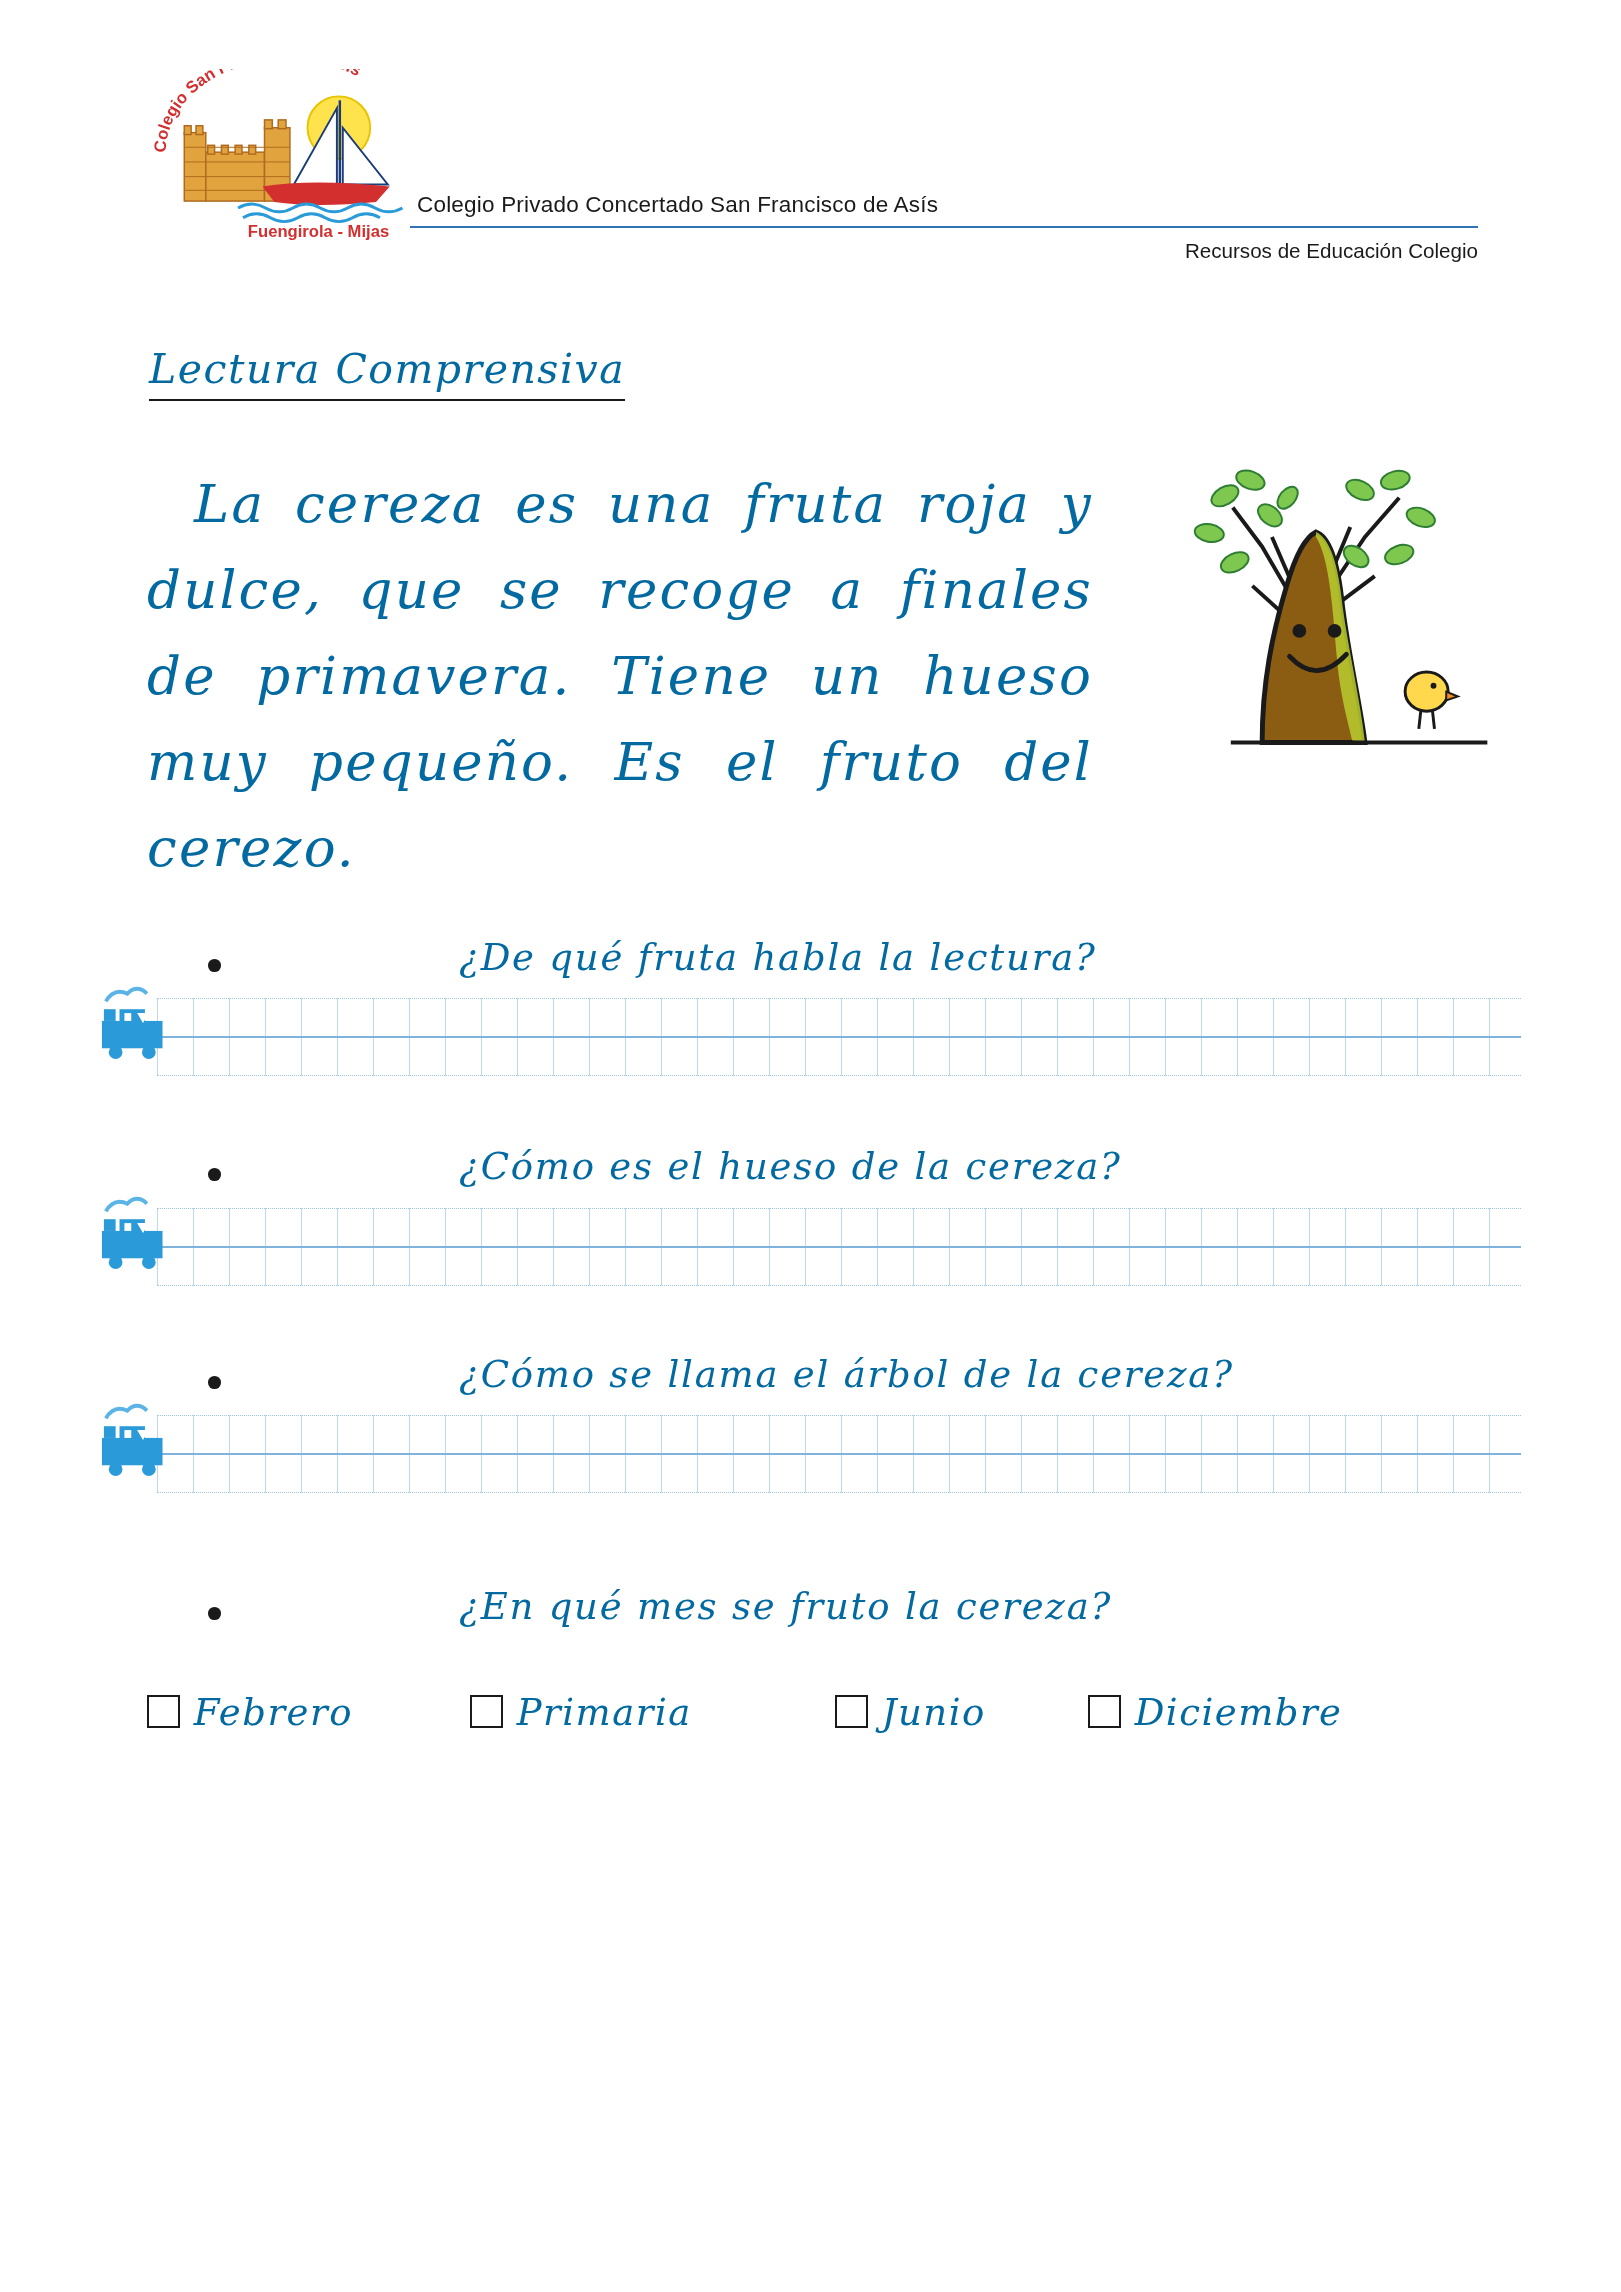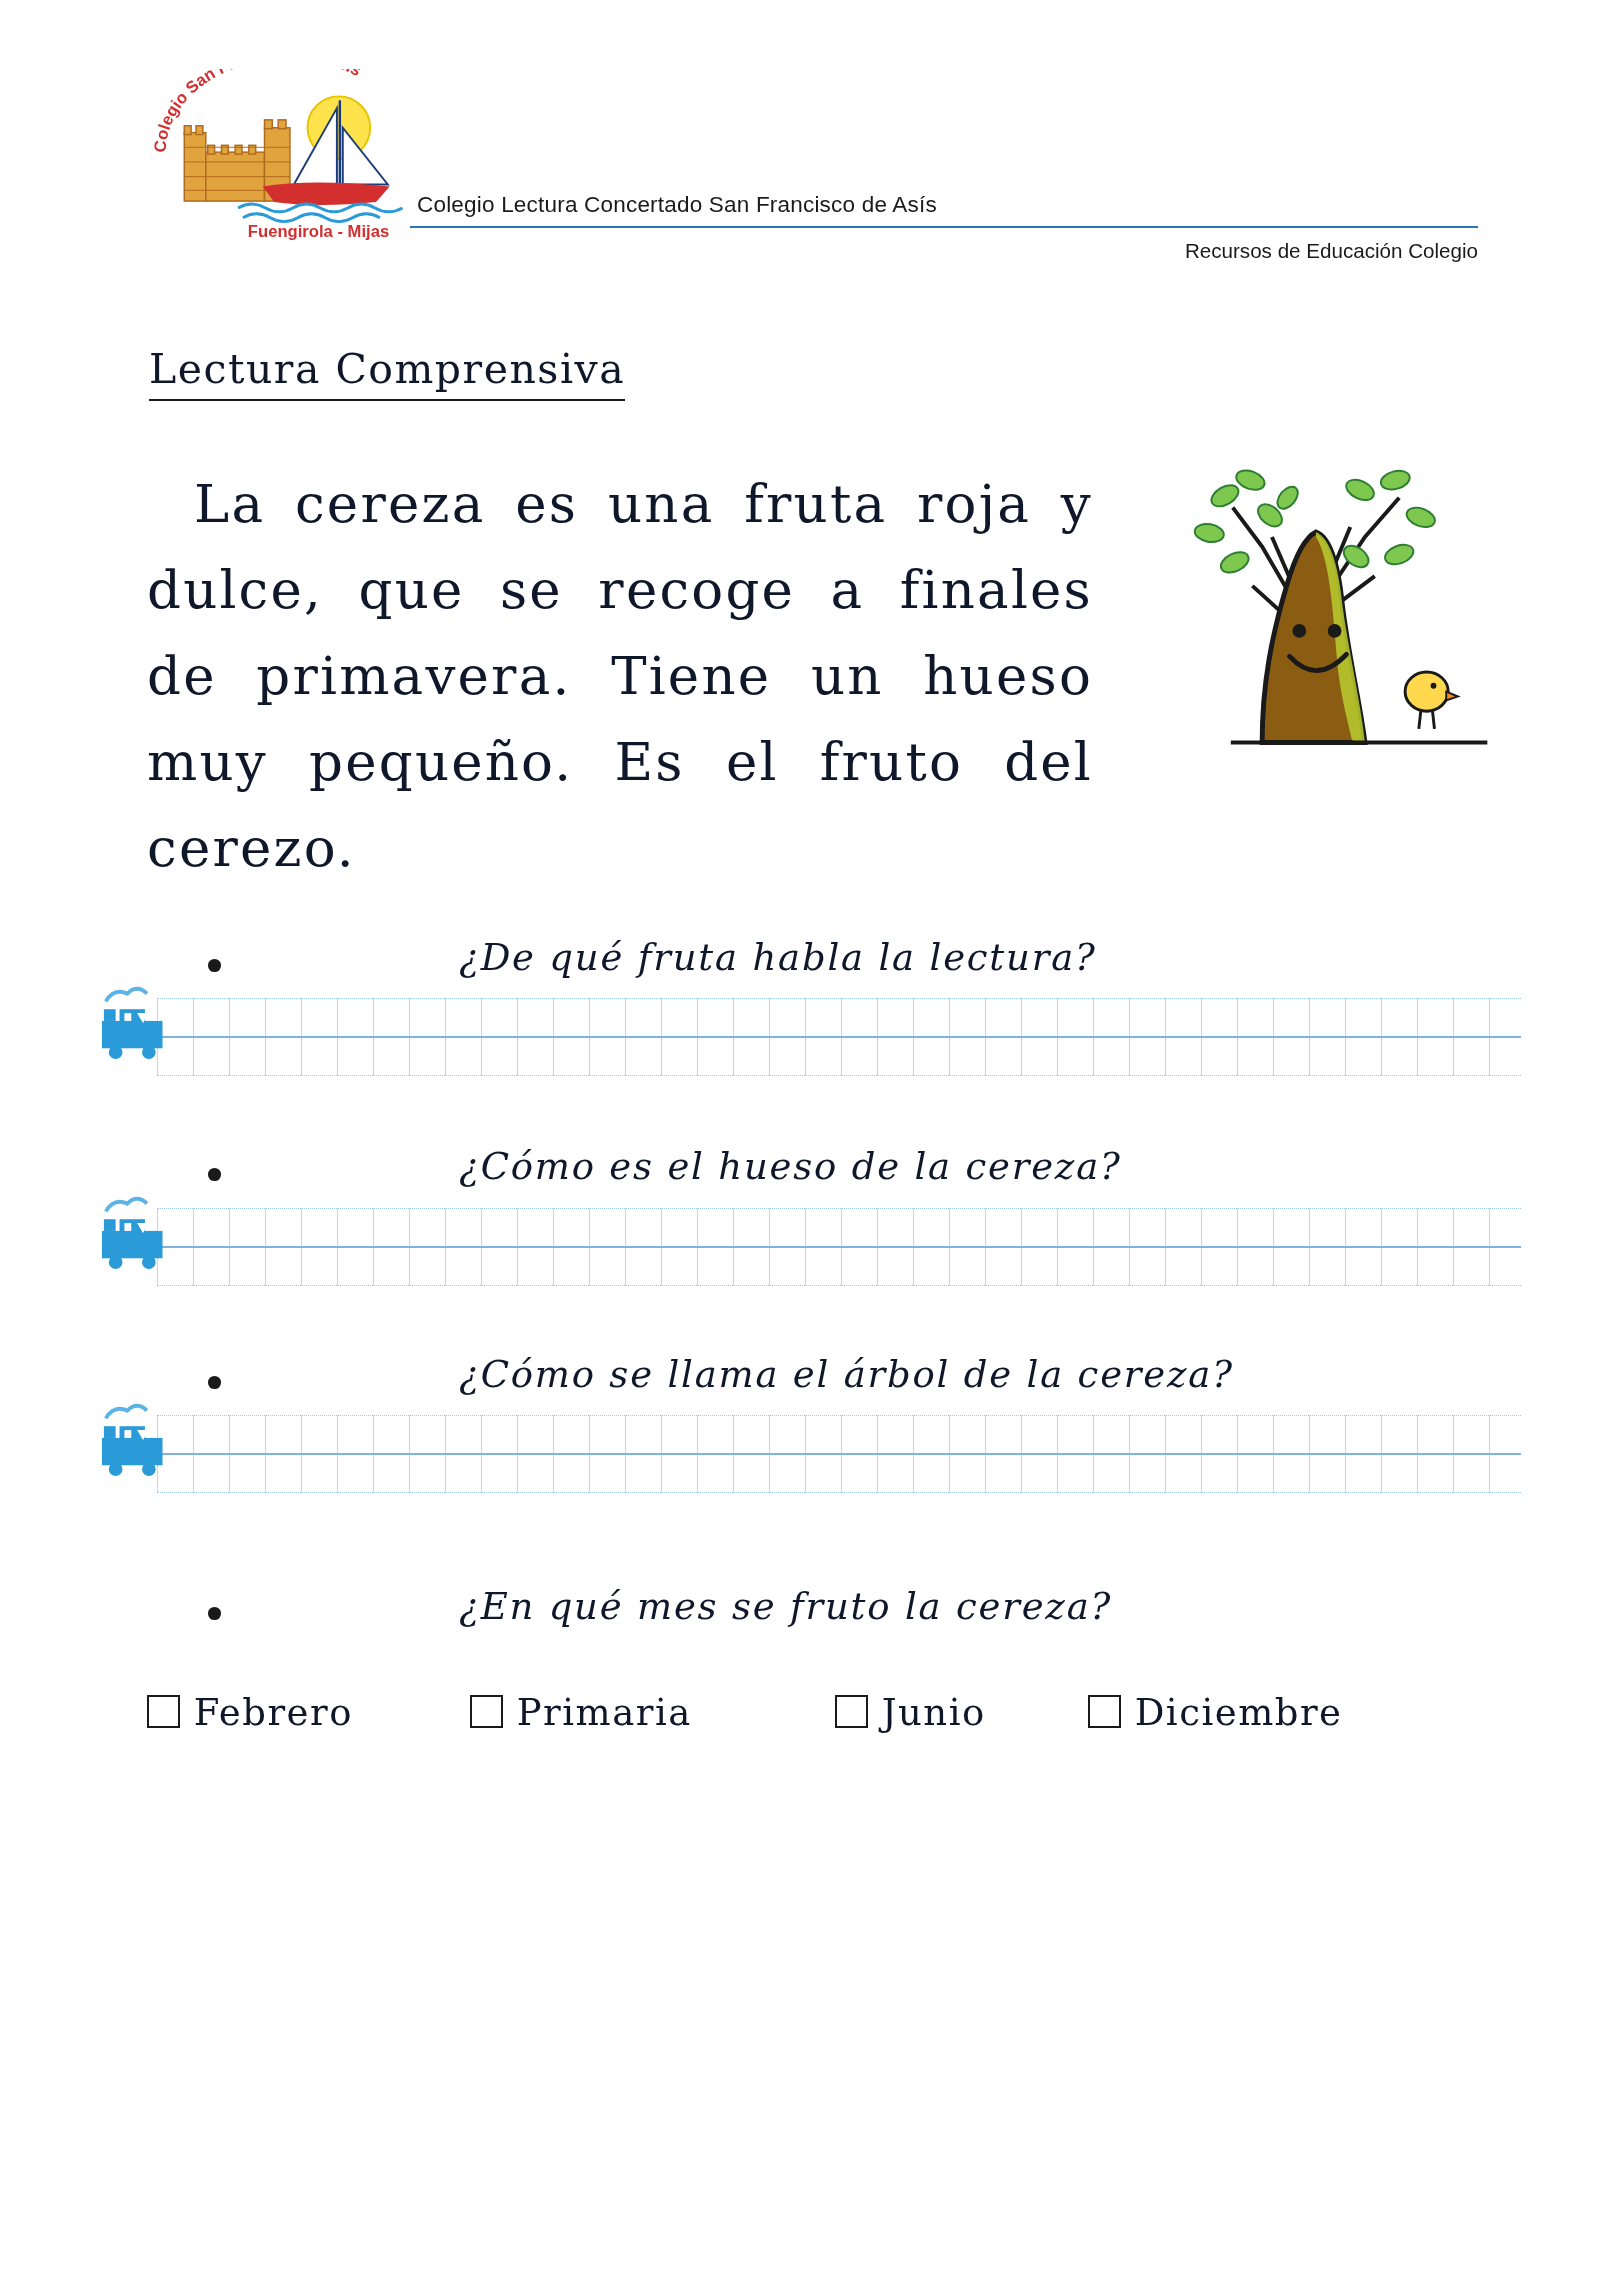--- a/index.html
+++ b/index.html
@@ -61,22 +61,23 @@
   
   .content {
     position: absolute;
     left: 0;
     top: 0;
     width: 100%;
   }
 
   .cursive {
     font-family: "DejaVu Serif", serif;
+    font-style: italic;
     font-weight: 300;
-    color: #0f172a;
+    color: #0369a1;
   }
 
   .title {
     position: absolute;
     left: 149px;
     top: 345px;
     font-size: 41px;
     letter-spacing: 1.5px;
     border-bottom: 2px solid #1a1a1a;
     padding-bottom: 5.9px;
@@ -223,21 +224,21 @@
       <defs>
         <path id="arcpath" d="M 22,96 A 120,92 0 0 1 268,74" fill="none"></path>
       </defs>
       <text font-family="'Liberation Sans', sans-serif" font-size="17" font-weight="bold" fill="#d32f2f">
         <textPath href="#arcpath" startOffset="3%">Colegio San Francisco de Asís</textPath>
       </text>
       <text x="105" y="172" font-family="'Liberation Sans', sans-serif" font-size="17" font-weight="bold" fill="#d32f2f">Fuengirola - Mijas</text>
     </svg>
   </div>
 
-  <div class="school-name">Colegio Lectura Concertado San Francisco de Asís</div>
+  <div class="school-name">Colegio Privado Concertado San Francisco de Asís</div>
   <div class="header-rule"></div>
   <div class="header-sub">Recursos de Educación Colegio</div>
 </div>
 
 <div class="content">
 
   <div class="title cursive">Lectura Comprensiva</div>
 
   <div class="paragraph cursive">La cereza es una fruta roja y dulce, que se recoge a finales de primavera. Tiene un hueso muy pequeño. Es el fruto del cerezo.</div>
 

